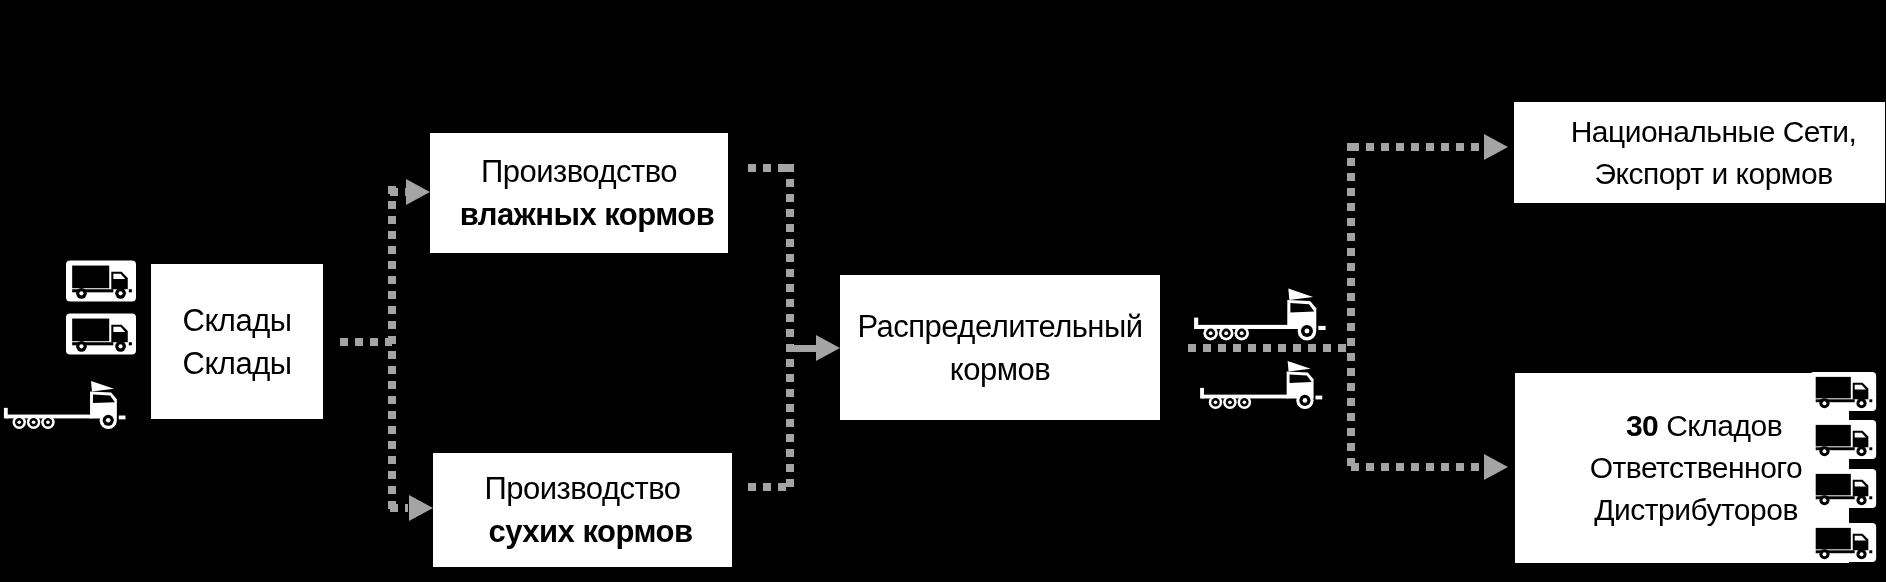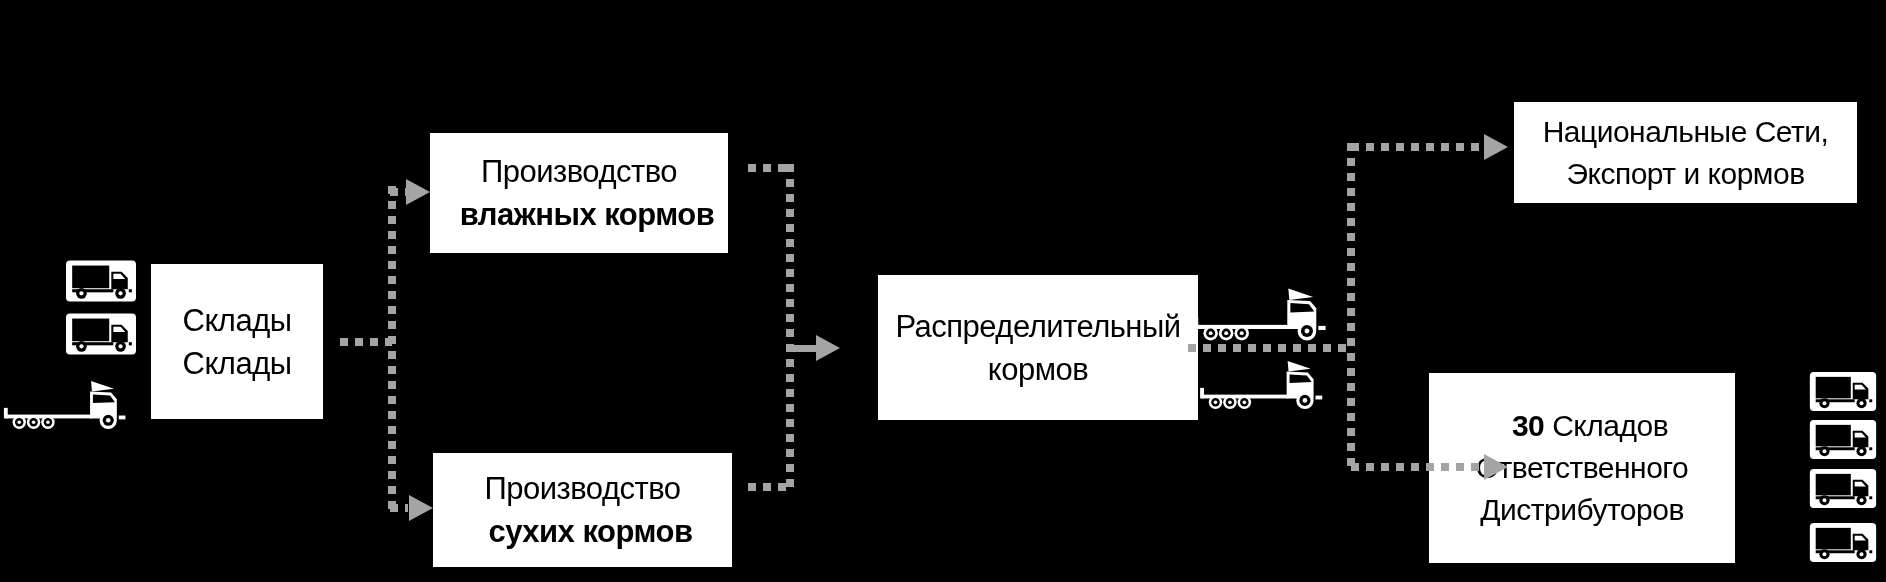--- a/index.html
+++ b/index.html
@@ -2,21 +2,21 @@
 <html><head>
 <meta charset="utf-8">
 <style>
   html,body{margin:0;padding:0;background:#000;}
   .stage{position:relative;width:1886px;height:582px;background:#000;overflow:hidden;
          font-family:"Liberation Sans","DejaVu Sans",sans-serif;}
   .node{position:absolute;background:#fff;color:#000;display:flex;flex-direction:column;
         justify-content:center;align-items:center;text-align:center;letter-spacing:-0.5px;}
   .node .ln{display:block;}
   .fs31{font-size:31px;line-height:43px;}
-  .fs30{font-size:30px;line-height:42px;}
+  .fs30{font-size:30px;line-height:42px;padding-left:28px;}
   .b{font-weight:700;margin-left:16px;}
   .dot-h{position:absolute;height:8px;
          background:repeating-linear-gradient(90deg,#a4a4a4 0 8px,transparent 8px 15px);}
   .dot-v{position:absolute;width:8px;
          background:repeating-linear-gradient(180deg,#a4a4a4 0 8px,transparent 8px 15px);}
   .arr-r{position:absolute;width:0;height:0;border-left:24px solid #a4a4a4;
          border-top:13px solid transparent;border-bottom:13px solid transparent;}
   .solid-h{position:absolute;height:7px;background:#a4a4a4;}
   .icon{position:absolute;}
 </style>
@@ -80,31 +80,31 @@
   <div class="node fs31" style="left:430px;top:133px;width:298px;height:120px">
     <span class="ln">Производство</span>
     <span class="ln b">влажных кормов</span>
   </div>
 
   <div class="node fs31" style="left:433px;top:453px;width:299px;height:114px">
     <span class="ln">Производство</span>
     <span class="ln b">сухих кормов</span>
   </div>
 
-  <div class="node fs31" style="left:878px;top:275px;width:320px;height:145px">
+  <div class="node fs31" style="left:840px;top:275px;width:320px;height:145px">
     <span class="ln">Распределительный</span>
     <span class="ln">кормов</span>
   </div>
 
   <div class="node fs30" style="left:1514px;top:102px;width:343px;height:101px">
     <span class="ln">Национальные Сети,</span>
     <span class="ln">Экспорт и кормов</span>
   </div>
 
-  <div class="node fs30" style="left:1429px;top:373px;width:306px;height:190px">
+  <div class="node fs30" style="left:1515px;top:373px;width:306px;height:190px">
     <span class="ln"><b class="b">30</b><span> Складов</span></span>
     <span class="ln">Ответственного</span>
     <span class="ln">Дистрибуторов</span>
   </div>
 
   <div class="dot-h" style="left:340px;top:338px;width:52px"></div>
   <div class="dot-v" style="left:388px;top:186px;height:326px"></div>
   <div class="dot-h" style="left:390px;top:188px;width:18px"></div>
   <div class="arr-r" style="left:406px;top:179px"></div>
   <div class="dot-h" style="left:390px;top:504px;width:18px"></div>

